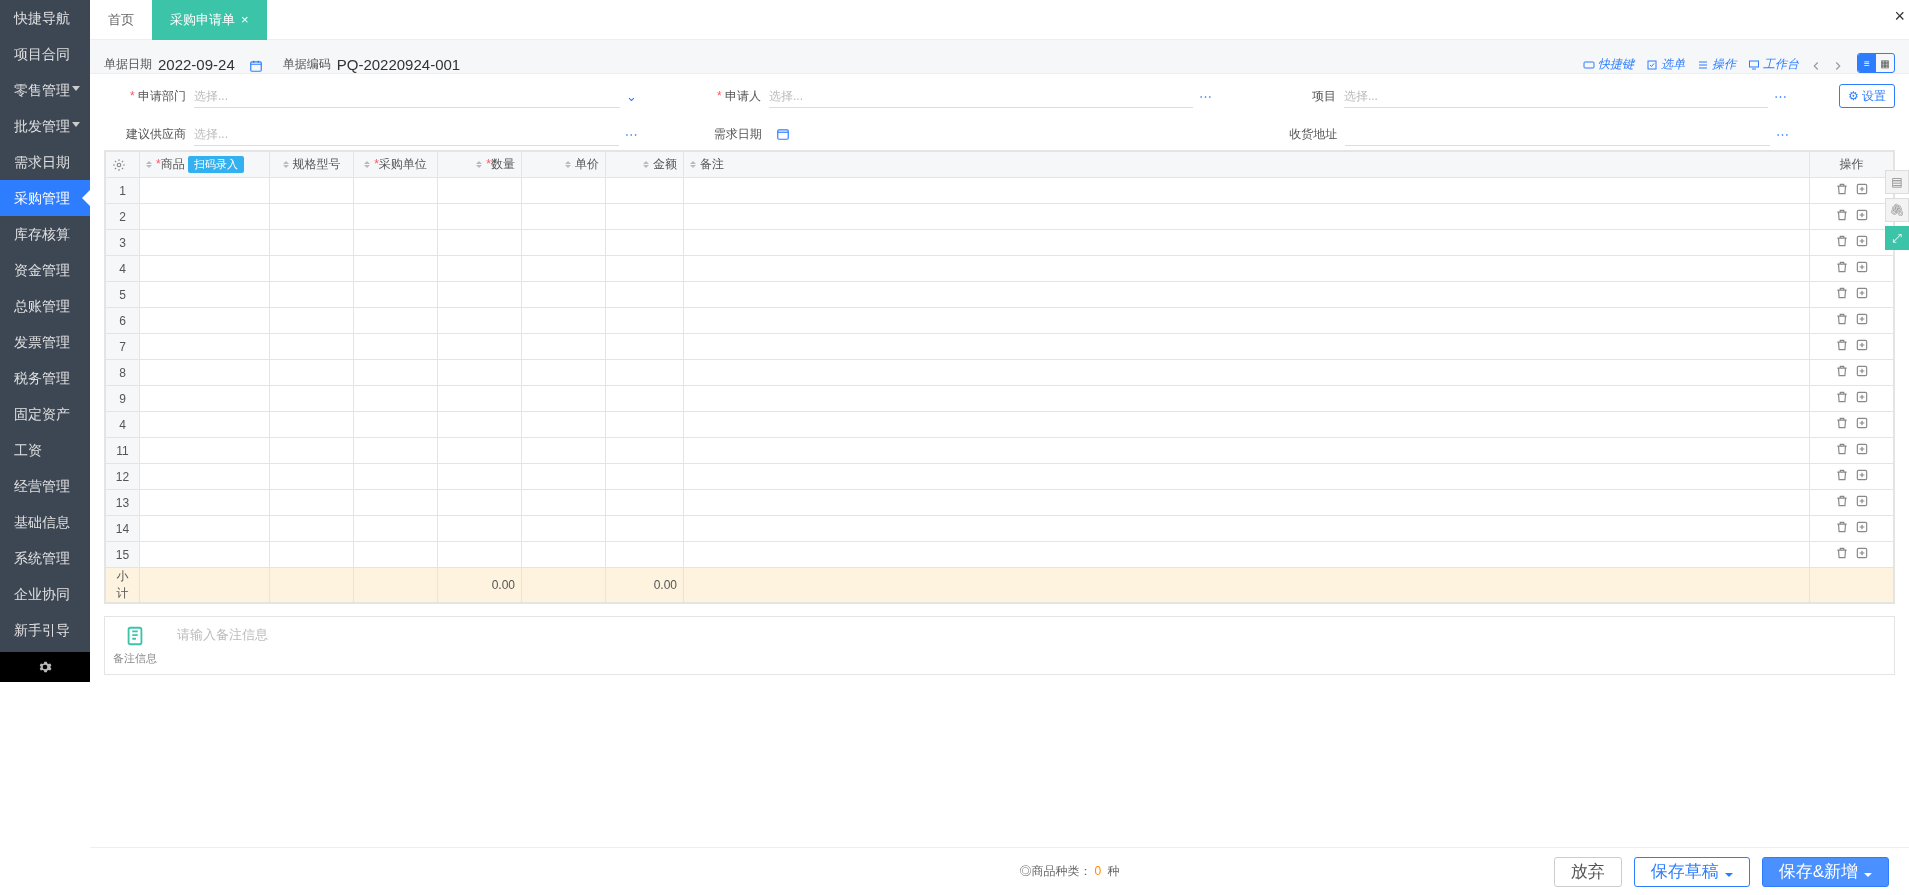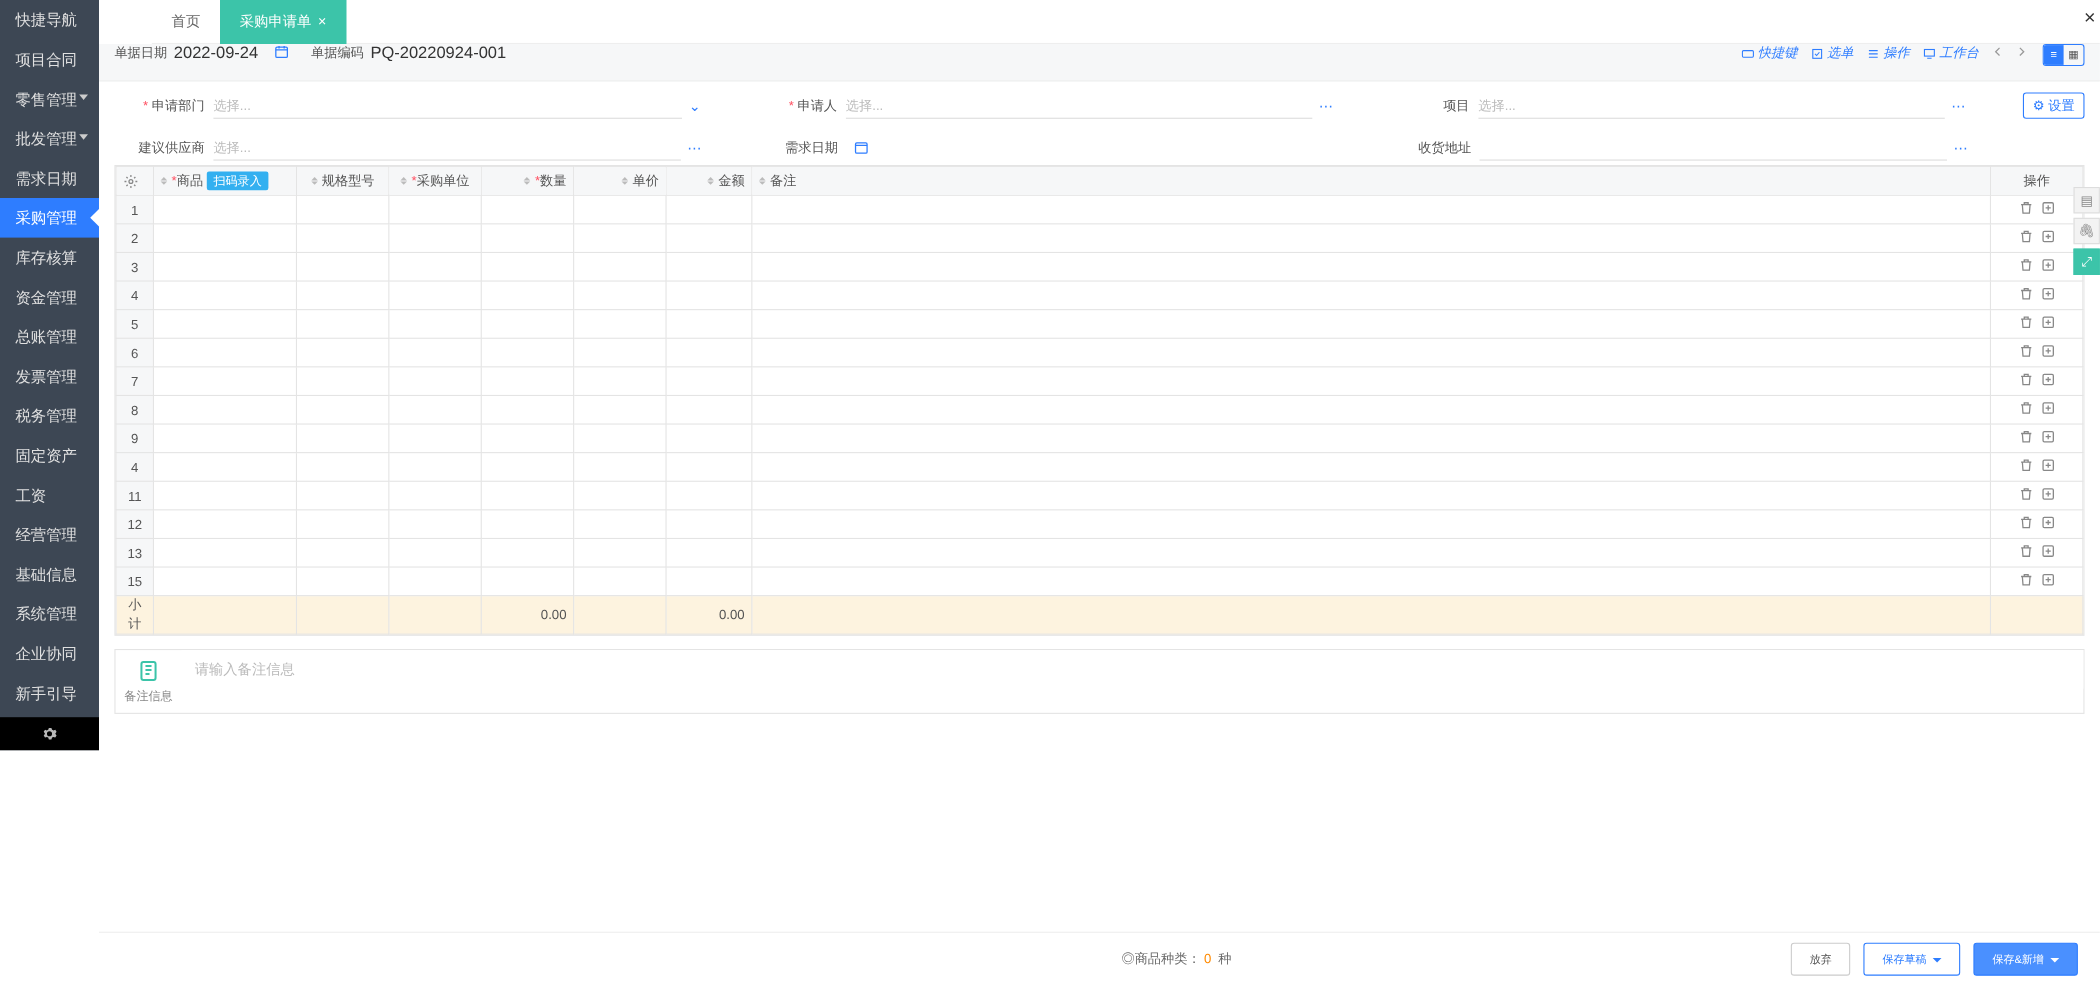--- a/index.html
+++ b/index.html
@@ -5,26 +5,26 @@
 * { margin:0; padding:0; box-sizing:border-box; font-family:"Microsoft YaHei",Arial,sans-serif; }
 body { width:1909px; height:895px; overflow:hidden; background:#fff; position:relative; }
 .sidebar { position:absolute; left:0; top:0; width:90px; height:682px; background:#3d4754; color:#e0e0e0; font-size:14px; }
 .sidebar-item { height:36px; line-height:36px; padding-left:14px; cursor:pointer; position:relative; }
 .sidebar-item.active { background:#2e7dff; color:#fff; }
 .sidebar-item .chev { position:absolute; right:10px; top:14px; width:0; height:0; border-left:4px solid transparent; border-right:4px solid transparent; border-top:5px solid #ccc; }
 .sidebar-item.active::after { content:""; position:absolute; right:0; top:50%; transform:translateY(-50%); width:0; height:0; border-top:8px solid transparent; border-bottom:8px solid transparent; border-right:8px solid #fff; }
 .sidebar-bottom { position:absolute; bottom:0; left:0; width:90px; height:30px; background:#000; text-align:center; }
 .gear-icon { display:inline-block; width:14px; height:14px; margin-top:8px; }
 .main { position:absolute; left:90px; top:0; right:0; height:895px; }
-.tabs { height:40px; border-bottom:1px solid #eee; display:flex; align-items:center; background:#fff;margin-left:48px; }
+.tabs { height:40px; border-bottom:1px solid #eee; display:flex; align-items:center; background:#fff; }
 .tab { padding:0 18px; height:40px; line-height:40px; font-size:13px; color:#666; cursor:pointer; position:relative; }
 .tab.active { background:#3cc4a9; color:#fff; }
 .tab.active .close-x { margin-left:6px; color:#fff; }
 .close-page { position:absolute; top:6px; right:4px; font-size:18px; color:#333; cursor:pointer; }
-.headbar { height:34px; background:#f6f7f8; border-bottom:1px solid #eee; display:flex; align-items:flex-start; padding:0 14px; font-size:12px; color:#555; }
+.headbar { height:34px; background:#f6f7f8; border-bottom:1px solid #eee; display:flex; align-items:flex-end; padding:0 14px; font-size:12px; color:#555; }
 .headbar .lbl { margin-right:6px; }
 .headbar .val { font-size:15px; color:#333; margin-right:14px; }
 .headbar .spacer { flex:1; }
 .hlink { color:#2e7dff; margin:0 6px; cursor:pointer; font-size:12px; display:inline-flex; align-items:center; gap:3px;font-style:italic; }
 .hnav-btn { width:14px; height:14px; margin:0 4px; cursor:pointer; color:#999; }
 .view-toggle { display:inline-flex; margin-left:8px; border:1px solid #2e7dff; border-radius:3px; overflow:hidden; }
 .view-toggle span { width:18px; height:18px; display:flex; align-items:center; justify-content:center; cursor:pointer; font-size:10px; }
 .view-toggle .on { background:#2e7dff; color:#fff; }
 .form-row { display:flex; padding:10px 14px 4px; gap:42px; }
 .field { display:flex; align-items:center; flex:1; }
@@ -49,21 +49,21 @@
 .subtotal td { background:#fdf3df !important; }
 .remark-wrap { margin:12px 14px 0; display:flex; align-items:flex-start; border:1px solid #e4e4e4; }
 .remark-left { width:60px; padding:8px; text-align:center; }
 .remark-left .mic { width:22px; height:22px; display:block; margin:0 auto 4px; }
 .remark-left .mlbl { font-size:11px; color:#888; }
 .remark-input { flex:1; border:none; outline:none; padding:10px 12px; font-size:13px; color:#333; }
 .remark-input::placeholder { color:#bbb; }
 .footer { position:absolute; bottom:0; left:0; right:0; height:48px; border-top:1px solid #eee; display:flex; align-items:center; justify-content:flex-end; padding:0 20px; gap:12px; background:#fff; }
 .footer .summary { position:absolute; left:50%; transform:translateX(20%); font-size:12px; color:#666; }
 .footer .summary .cnt { color:#ff8a00; margin:0 3px; }
-.btn { height:30px; padding:0 16px; border-radius:3px; font-size:10px; cursor:pointer; border:1px solid #ccc; background:#fff; color:#555; }
+.btn { height:30px; padding:0 16px; border-radius:3px; font-size:17px; cursor:pointer; border:1px solid #ccc; background:#fff; color:#555; }
 .btn.ghost { border-color:#2e7dff; color:#2e7dff; }
 .btn.primary { border-color:#2e7dff; background:#4a90ff; color:#fff; }
 .btn .dd { margin-left:6px; display:inline-block; width:0; height:0; border-left:4px solid transparent; border-right:4px solid transparent; }
 .btn.ghost .dd { border-top:4px solid #2e7dff; }
 .btn.primary .dd { border-top:4px solid #fff; }
 .side-tools { position:absolute; right:0; top:170px; width:24px; }
 .side-tools .t { width:24px; height:24px; margin-bottom:4px; background:#f3f3f3; border:1px solid #ddd; cursor:pointer; display:flex; align-items:center; justify-content:center; color:#888; font-size:12px; }
 .side-tools .t.g { background:#3cc4a9; color:#fff; border-color:#3cc4a9; }
 svg { display:block; }
 .rt { text-align:right !important; padding-right:10px; }
@@ -430,20 +430,36 @@
             <td></td>
             <td></td>
             <td><span class="opicon"><svg width="14" height="14" viewBox="0 0 24 24" fill="none" stroke="#888" stroke-width="2">
                   <path d="M4 7h16M9 7V4h6v3M6 7l1 13h10l1-13"></path>
                 </svg></span><span class="opicon"><svg width="14" height="14" viewBox="0 0 24 24" fill="none" stroke="#888" stroke-width="2">
                   <rect x="4" y="4" width="16" height="16" rx="2"></rect>
                   <path d="M12 8v8M8 12h8"></path>
                 </svg></span></td>
           </tr>
           <tr>
+            <td class="rownum">14</td>
+            <td></td>
+            <td></td>
+            <td></td>
+            <td></td>
+            <td></td>
+            <td></td>
+            <td></td>
+            <td><span class="opicon"><svg width="14" height="14" viewBox="0 0 24 24" fill="none" stroke="#888" stroke-width="2">
+                  <path d="M4 7h16M9 7V4h6v3M6 7l1 13h10l1-13"></path>
+                </svg></span><span class="opicon"><svg width="14" height="14" viewBox="0 0 24 24" fill="none" stroke="#888" stroke-width="2">
+                  <rect x="4" y="4" width="16" height="16" rx="2"></rect>
+                  <path d="M12 8v8M8 12h8"></path>
+                </svg></span></td>
+          </tr>
+          <tr>
             <td class="rownum">15</td>
             <td></td>
             <td></td>
             <td></td>
             <td></td>
             <td></td>
             <td></td>
             <td></td>
             <td><span class="opicon"><svg width="14" height="14" viewBox="0 0 24 24" fill="none" stroke="#888" stroke-width="2">
                   <path d="M4 7h16M9 7V4h6v3M6 7l1 13h10l1-13"></path>

